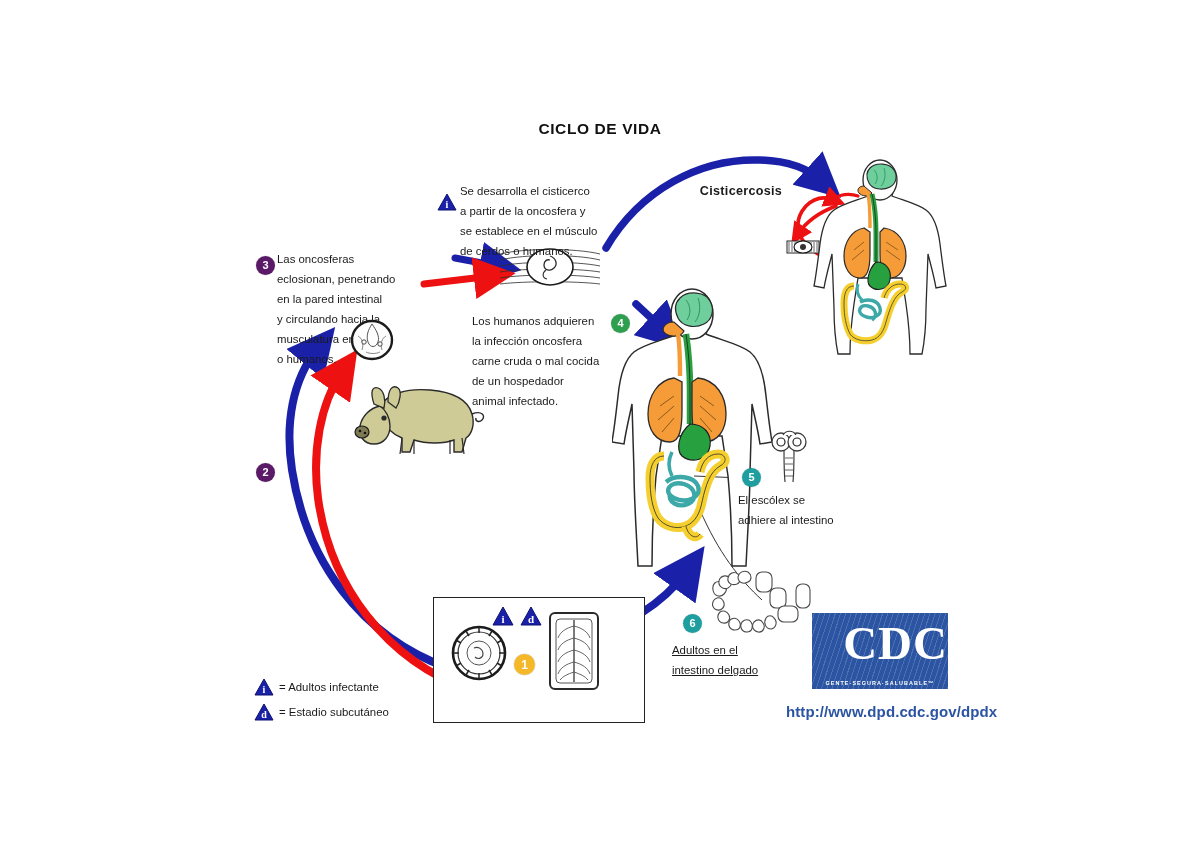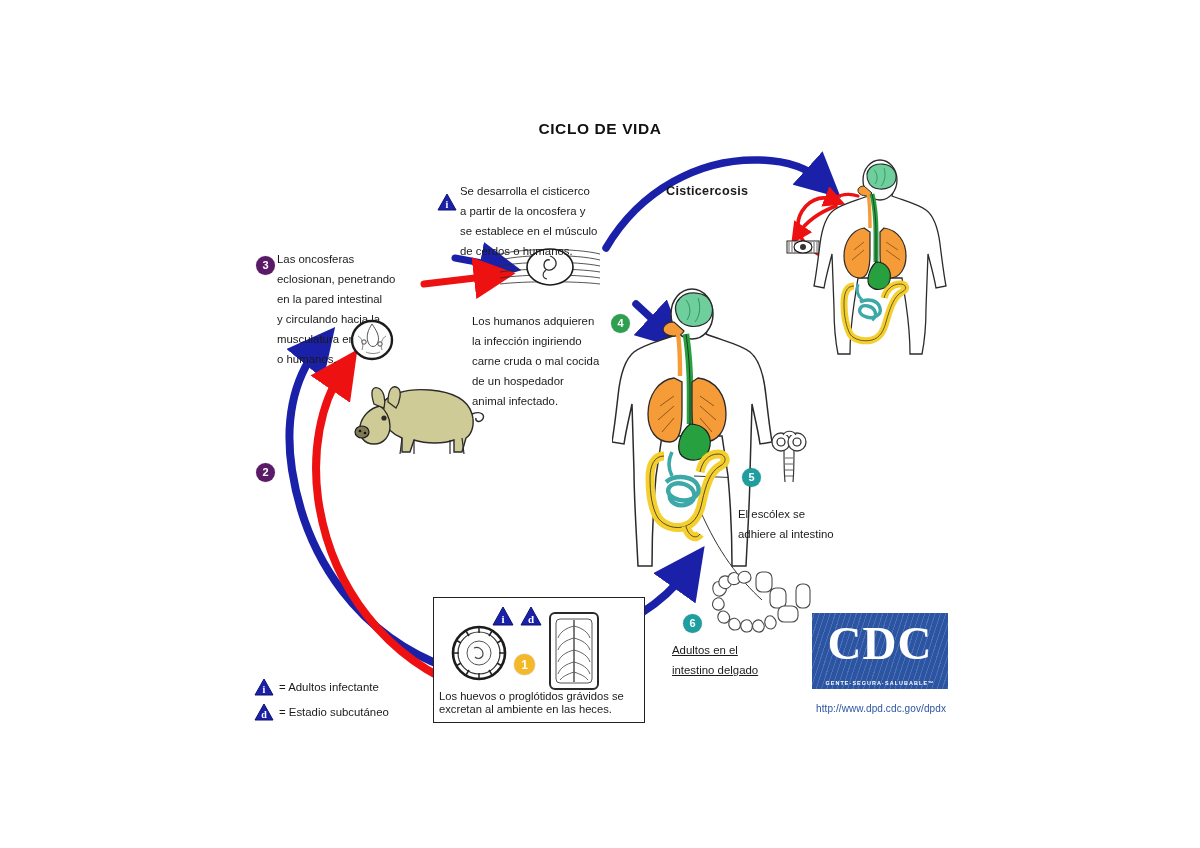--- a/index.html
+++ b/index.html
@@ -101,43 +101,43 @@
     background: repeating-linear-gradient(
       -72deg,
       rgba(255,255,255,.16) 0px,
       rgba(255,255,255,.16) 1px,
       rgba(0,0,0,0) 1px,
       rgba(0,0,0,0) 5px);
   }
   #cdc-letters {
     position: absolute;
     left: 0; top: 2px; width: 136px;
-    text-align: center;
+    text-align: right;
     font-family: "Liberation Serif", serif;
     font-size: 47px;
     font-weight: bold;
     color: #ffffff;
     letter-spacing: 1px;
     line-height: 56px;
   }
   #cdc-tagline {
     position: absolute;
     left: 0; bottom: 3px; width: 136px;
     text-align: center;
     font-size: 5.4px;
     font-weight: bold;
     color: #ffffff;
     letter-spacing: 1.1px;
   }
   #cdc-url {
     left: 786px; top: 703px;
     width: 190px;
     text-align: center;
-    font-size: 10px;
-    font-weight: normal;
+    font-size: 15px;
+    font-weight: bold;
     color: #2b55a2;
     letter-spacing: .1px;
   }
 
   svg.layer { position: absolute; left: 0; top: 0; pointer-events: none; }
 </style>
 </head>
 <body>
 
 <div id="page">
@@ -202,21 +202,21 @@
 de cerdos o humanos.</div>
   <div class="abs" style="left:437px; top:192px;">
     <span class="tri-wrap">
       <svg width="20" height="18" viewBox="0 0 20 18">
         <path d="M10,1 L19,17 L1,17 Z" fill="#1a21a8" stroke="#0d1270" stroke-width="1"></path>
         <text x="10" y="15" font-family="Liberation Serif, serif" font-size="10" font-weight="bold" fill="#ffffff" text-anchor="middle">i</text>
       </svg>
     </span>
   </div>
 
-  <div class="abs txt bold-head" style="left:666px; top:181px; width:150px; text-align:left;">Cisticercosis</div>
+  <div class="abs txt bold-head" style="left:666px; top:181px; width:150px; text-align:center;">Cisticercosis</div>
 
   <div class="abs" style="left:786px; top:238px;">
     <svg width="34" height="18" viewBox="0 0 34 18">
       <rect x="1" y="3" width="32" height="12" fill="#fff" stroke="#222" stroke-width="1"></rect>
       <g stroke="#222" stroke-width="0.7">
         <path d="M3,4 L3,14"></path>
           <path d="M6,4 L6,14"></path>
           <path d="M9,4 L9,14"></path>
         <path d="M25,4 L25,14"></path>
           <path d="M28,4 L28,14"></path>
@@ -323,21 +323,21 @@
 
       <circle cx="40" cy="40" r="2.6" fill="#2b2b2b"></circle>
 
       <path d="M58,60 L56,76 M70,62 L70,76 M106,62 L106,76 M118,60 L120,76" fill="none" stroke="#2b2b2b" stroke-width="1.2"></path>
 
       <path d="M128,36 C138,32 142,38 138,42 C135,45 131,43 132,40" fill="none" stroke="#2b2b2b" stroke-width="1.4"></path>
     </svg>
   </div>
 
   <div class="abs txt" style="left:472px; top:311px; width:140px;">Los humanos adquieren
-la infección ingiriendo
+la infección oncosfera
 carne cruda o mal cocida
 de un hospedador
 animal infectado.</div>
   <div class="abs" style="left:611px; top:314px;">
     <div class="step" style="background:#2e9e4f;">4</div>
   </div>
 
   <div class="abs" style="left:612px; top:286px;">
     <svg width="160" height="290" viewBox="0 0 160 290">
 
@@ -399,21 +399,21 @@
                C50,206 58,194 72,198 C84,202 86,214 76,218
                C66,222 56,216 58,208" fill="none" stroke="#3da8a8" stroke-width="4.4"></path>
 
       <path d="M60,166 C56,174 56,182 60,190" fill="none" stroke="#3da8a8" stroke-width="3.6"></path>
     </svg>
   </div>
 
   <div class="abs" style="left:742px; top:468px;">
     <div class="step" style="background:#1f9ea0;">5</div>
   </div>
-  <div class="abs txt" style="left:738px; top:504px; width:124px;">El escólex se
+  <div class="abs txt" style="left:738px; top:490px; width:124px;">El escólex se
 adhiere al intestino</div>
 
   <div class="abs" style="left:768px; top:428px;">
     <svg width="42" height="56" viewBox="0 0 42 56">
       <circle cx="13" cy="14" r="9" fill="#fff" stroke="#3a3a3a" stroke-width="1.3"></circle>
       <circle cx="29" cy="14" r="9" fill="#fff" stroke="#3a3a3a" stroke-width="1.3"></circle>
       <circle cx="13" cy="14" r="4" fill="#fff" stroke="#222" stroke-width="1.2"></circle>
       <circle cx="29" cy="14" r="4" fill="#fff" stroke="#222" stroke-width="1.2"></circle>
       <path d="M15,7 C18,2 25,2 28,7" fill="#fff" stroke="#3a3a3a" stroke-width="1.2"></path>
       <path d="M16,22 C16,34 16,44 17,54 M26,22 C26,34 26,44 25,54" fill="none" stroke="#3a3a3a" stroke-width="1.2"></path>
@@ -511,22 +511,20 @@
     <div class="abs" style="left:86px; top:8px;">
       <svg width="22" height="20" viewBox="0 0 22 20">
         <path d="M11,1 L21,19 L1,19 Z" fill="#1a21a8" stroke="#0d1270" stroke-width="1"></path>
         <text x="11" y="17" font-family="Liberation Serif, serif" font-size="11" font-weight="bold" fill="#ffffff" text-anchor="middle">d</text>
       </svg>
     </div>
 
     <div class="abs" style="left:80px; top:56px;">
       <div class="step" style="background:#f5b828; width:21px; height:21px; font-size:12px;">1</div>
     </div>
-    <div id="eggbox-caption">Los huevos o proglótidos grávidos se
-excretan al ambiente en las heces.</div>
   </div>
 
   <div class="abs" style="left:254px; top:678px;">
     <div class="legend-row">
       <span class="tri-wrap">
         <svg width="20" height="18" viewBox="0 0 20 18">
           <path d="M10,1 L19,17 L1,17 Z" fill="#1a21a8" stroke="#0d1270" stroke-width="1"></path>
           <text x="10" y="15" font-family="Liberation Serif, serif" font-size="10" font-weight="bold" fill="#ffffff" text-anchor="middle">i</text>
         </svg>
       </span>

